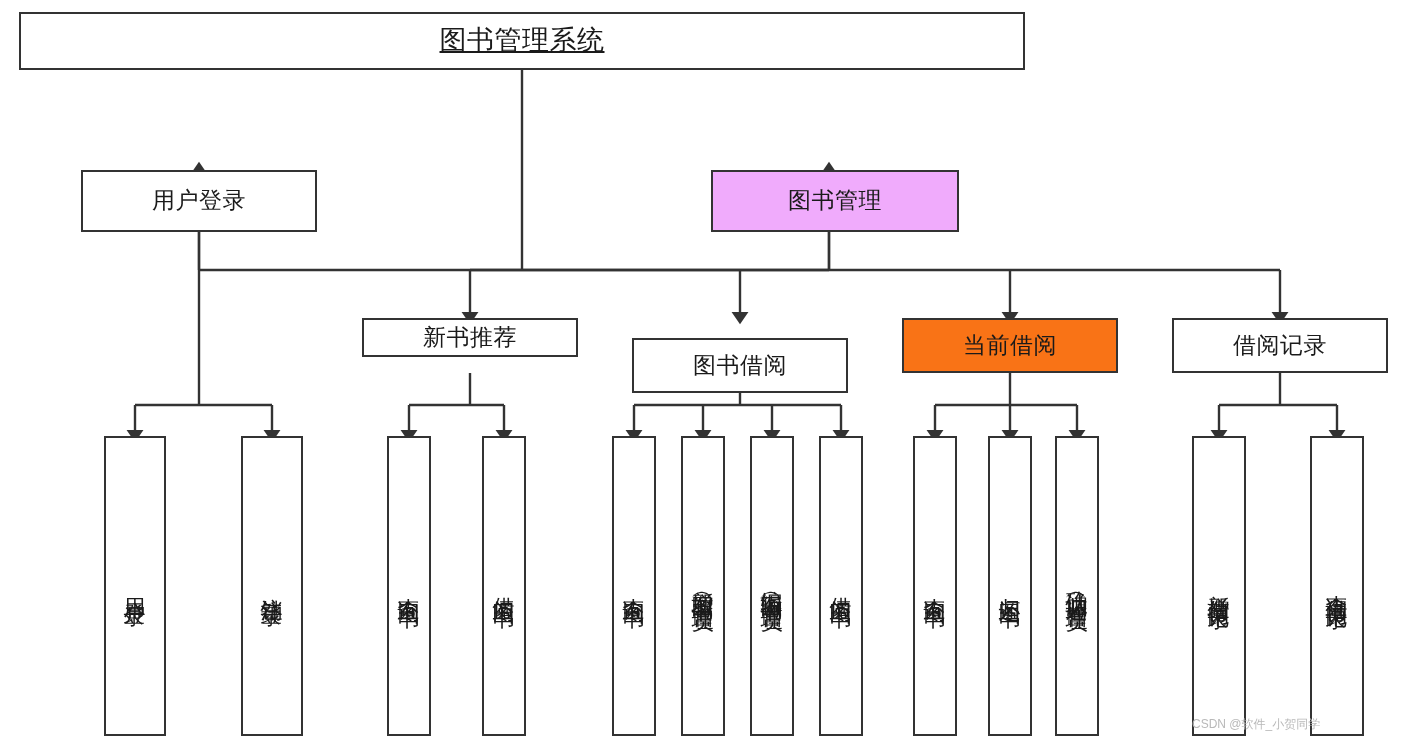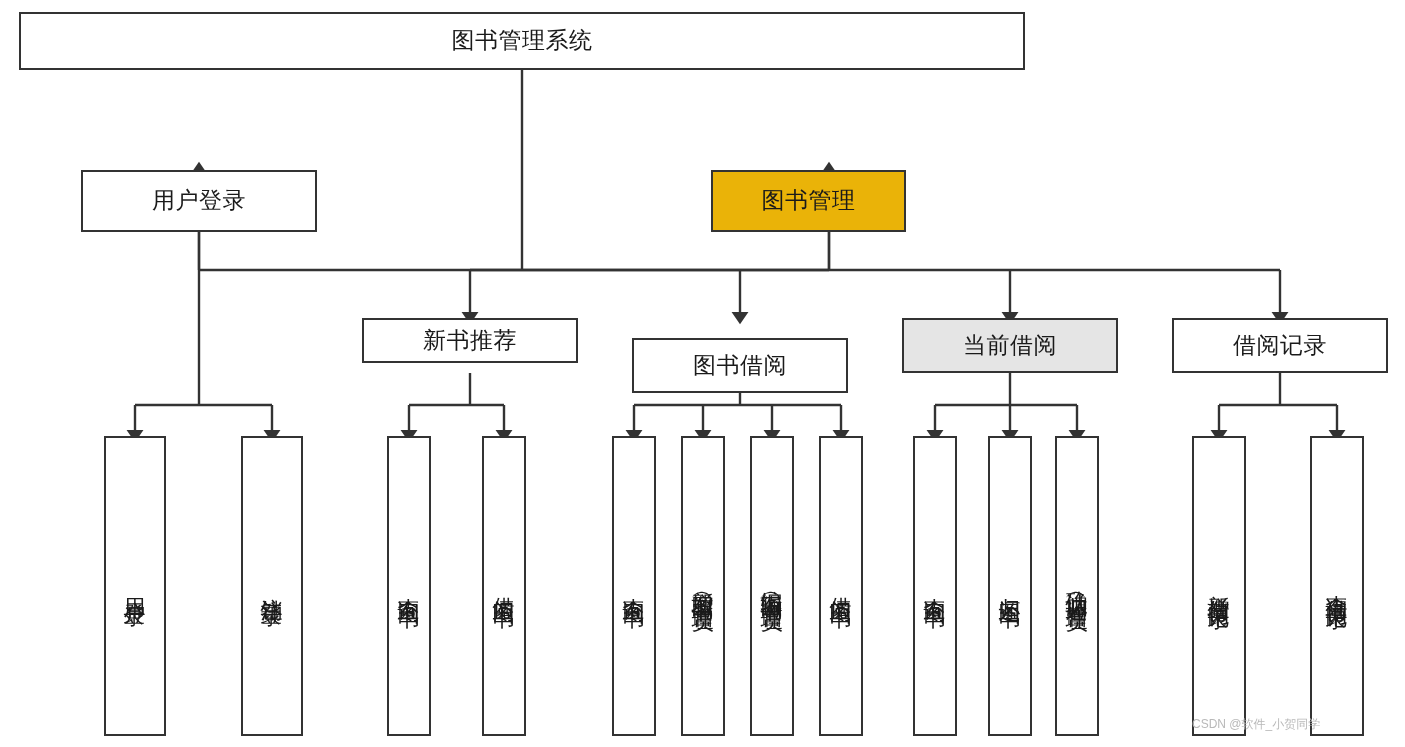--- a/index.html
+++ b/index.html
@@ -39,21 +39,22 @@
   .node .label {
     display: block;
     line-height: 1.18;
     letter-spacing: 0.5px;
     white-space: pre-wrap;
   }
   .node.horiz .label {
     font-size: 23px;
   }
   .node.root .label {
-    font-size: 23px;
+    font-size: 27px;
+    text-decoration: underline;
   }
   
   .node.vert {
     align-items: center;
     justify-content: center;
   }
   .node.vert .label {
     writing-mode: vertical-rl;
     text-orientation: upright;
     font-size: 22px;
@@ -130,30 +131,30 @@
       </g>
   </svg>
 
   <div id="node-layer">
       <div class="node horiz root" id="node-root" style="left: 19px; top: 12px; width: 1006px; height: 58px; border-color: rgb(51, 51, 51); background: rgb(255, 255, 255); color: rgb(26, 26, 26);">
         <span class="label">图书管理系统</span>
       </div>
       <div class="node horiz" id="node-login" style="left: 81px; top: 170px; width: 236px; height: 62px; border-color: rgb(51, 51, 51); background: rgb(255, 255, 255); color: rgb(26, 26, 26);">
         <span class="label">用户登录</span>
       </div>
-      <div class="node horiz" id="node-bookmgmt" style="left: 711px; top: 170px; width: 195px; height: 62px; border-color: rgb(51, 51, 51); background: #eab308; color: rgb(26, 26, 26);">
+      <div class="node horiz" id="node-bookmgmt" style="left: 711px; top: 170px; width: 248px; height: 62px; border-color: rgb(51, 51, 51); background: #f0abfc; color: rgb(26, 26, 26);">
         <span class="label">图书管理</span>
       </div>
-      <div class="node horiz" id="node-newrec" style="left: 362px; top: 318px; width: 216px; height: 45px; border-color: rgb(51, 51, 51); background: rgb(255, 255, 255); color: rgb(26, 26, 26);">
+      <div class="node horiz" id="node-newrec" style="left: 362px; top: 318px; width: 216px; height: 39px; border-color: rgb(51, 51, 51); background: rgb(255, 255, 255); color: rgb(26, 26, 26);">
         <span class="label">新书推荐</span>
       </div>
       <div class="node horiz" id="node-borrow" style="left: 632px; top: 318px; width: 216px; height: 55px; border-color: rgb(51, 51, 51); background: rgb(255, 255, 255); color: rgb(26, 26, 26); margin-top: 20px;">
         <span class="label">图书借阅</span>
       </div>
-      <div class="node horiz" id="node-current" style="left: 902px; top: 318px; width: 216px; height: 55px; border-color: rgb(51, 51, 51); background: #e5e5e5; color: rgb(26, 26, 26);">
+      <div class="node horiz" id="node-current" style="left: 902px; top: 318px; width: 216px; height: 55px; border-color: rgb(51, 51, 51); background: #f97316; color: rgb(26, 26, 26);">
         <span class="label">当前借阅</span>
       </div>
       <div class="node horiz" id="node-records" style="left: 1172px; top: 318px; width: 216px; height: 55px; border-color: rgb(51, 51, 51); background: rgb(255, 255, 255); color: rgb(26, 26, 26);">
         <span class="label">借阅记录</span>
       </div>
       <div class="node vert" id="node-leaf-user-login" style="left: 104px; top: 436px; width: 62px; height: 300px; border-color: rgb(51, 51, 51); background: rgb(255, 255, 255); color: rgb(26, 26, 26);">
         <span class="label">用户登录</span>
       </div>
       <div class="node vert" id="node-leaf-user-logout" style="left: 241px; top: 436px; width: 62px; height: 300px; border-color: rgb(51, 51, 51); background: rgb(255, 255, 255); color: rgb(26, 26, 26);">
         <span class="label">注销登录</span>

